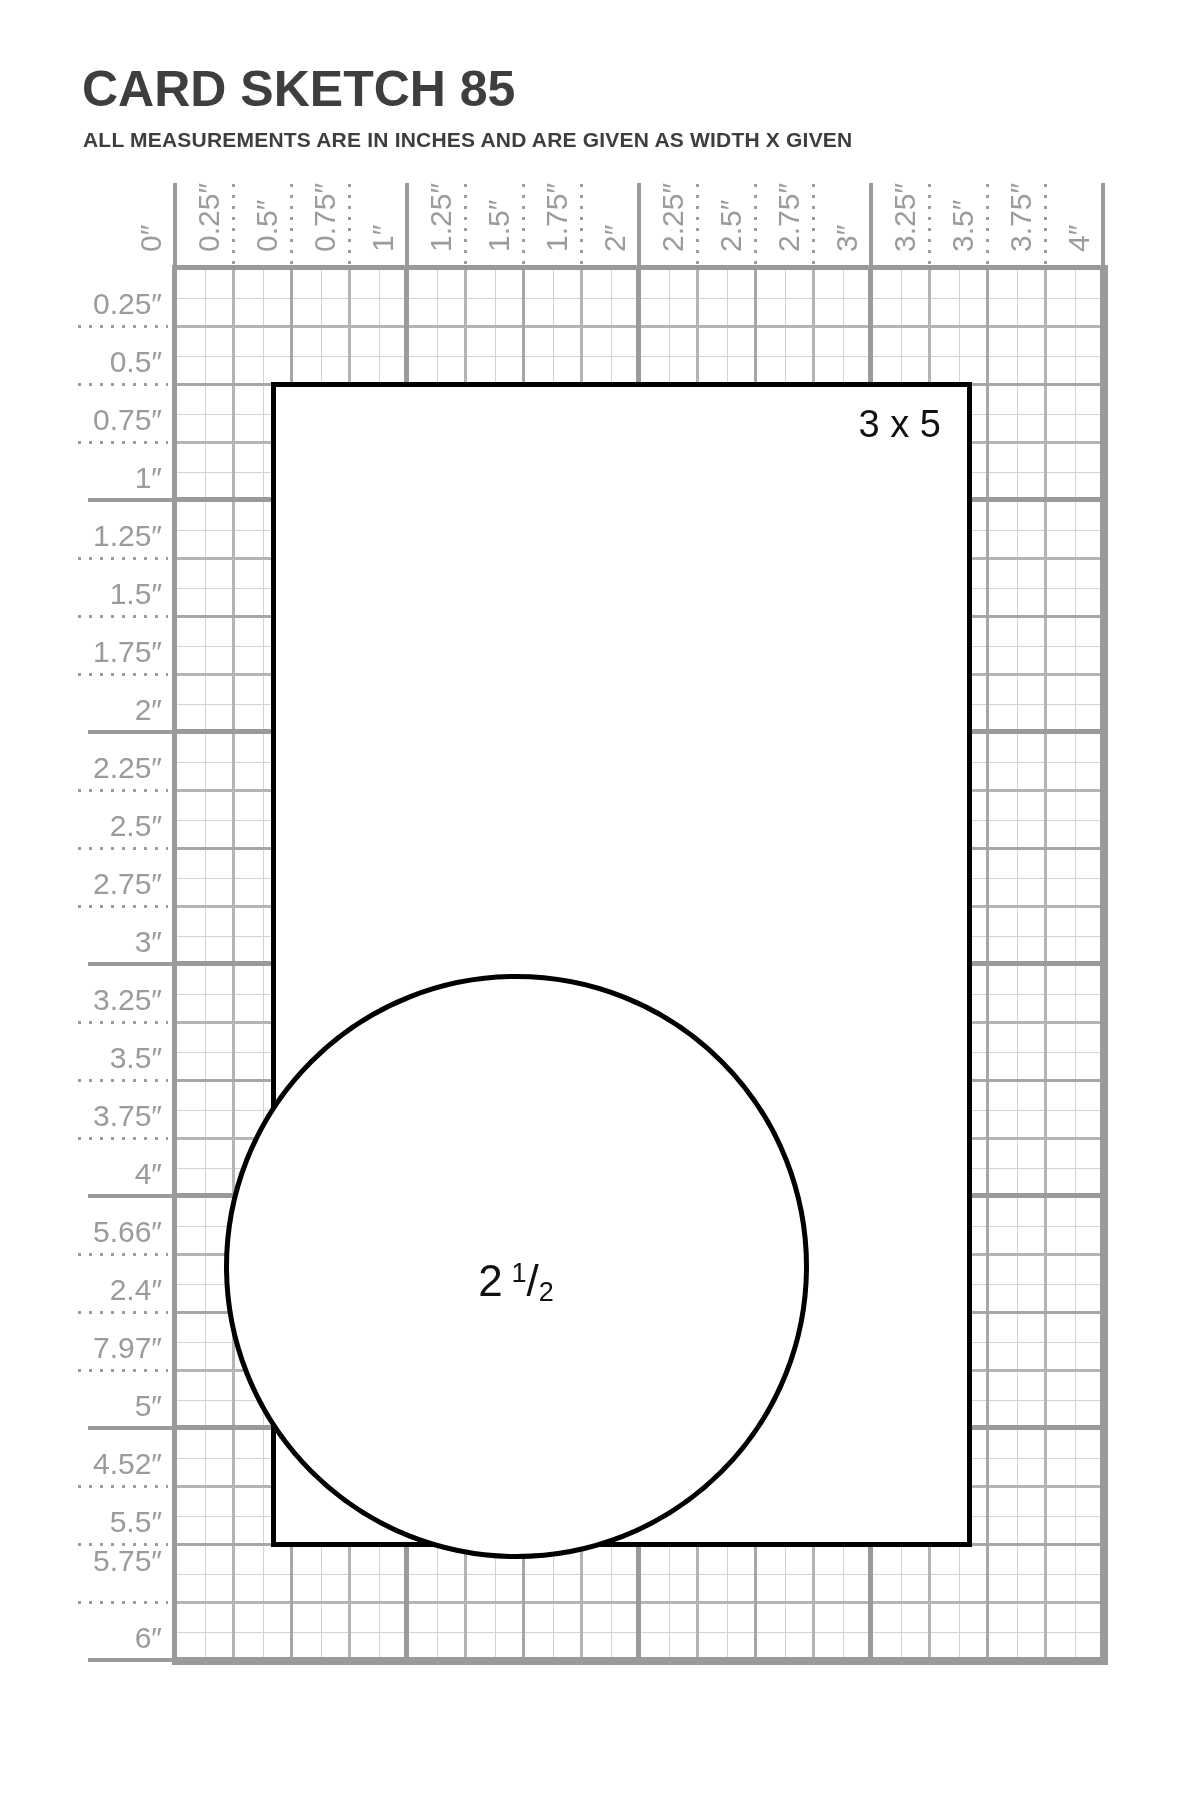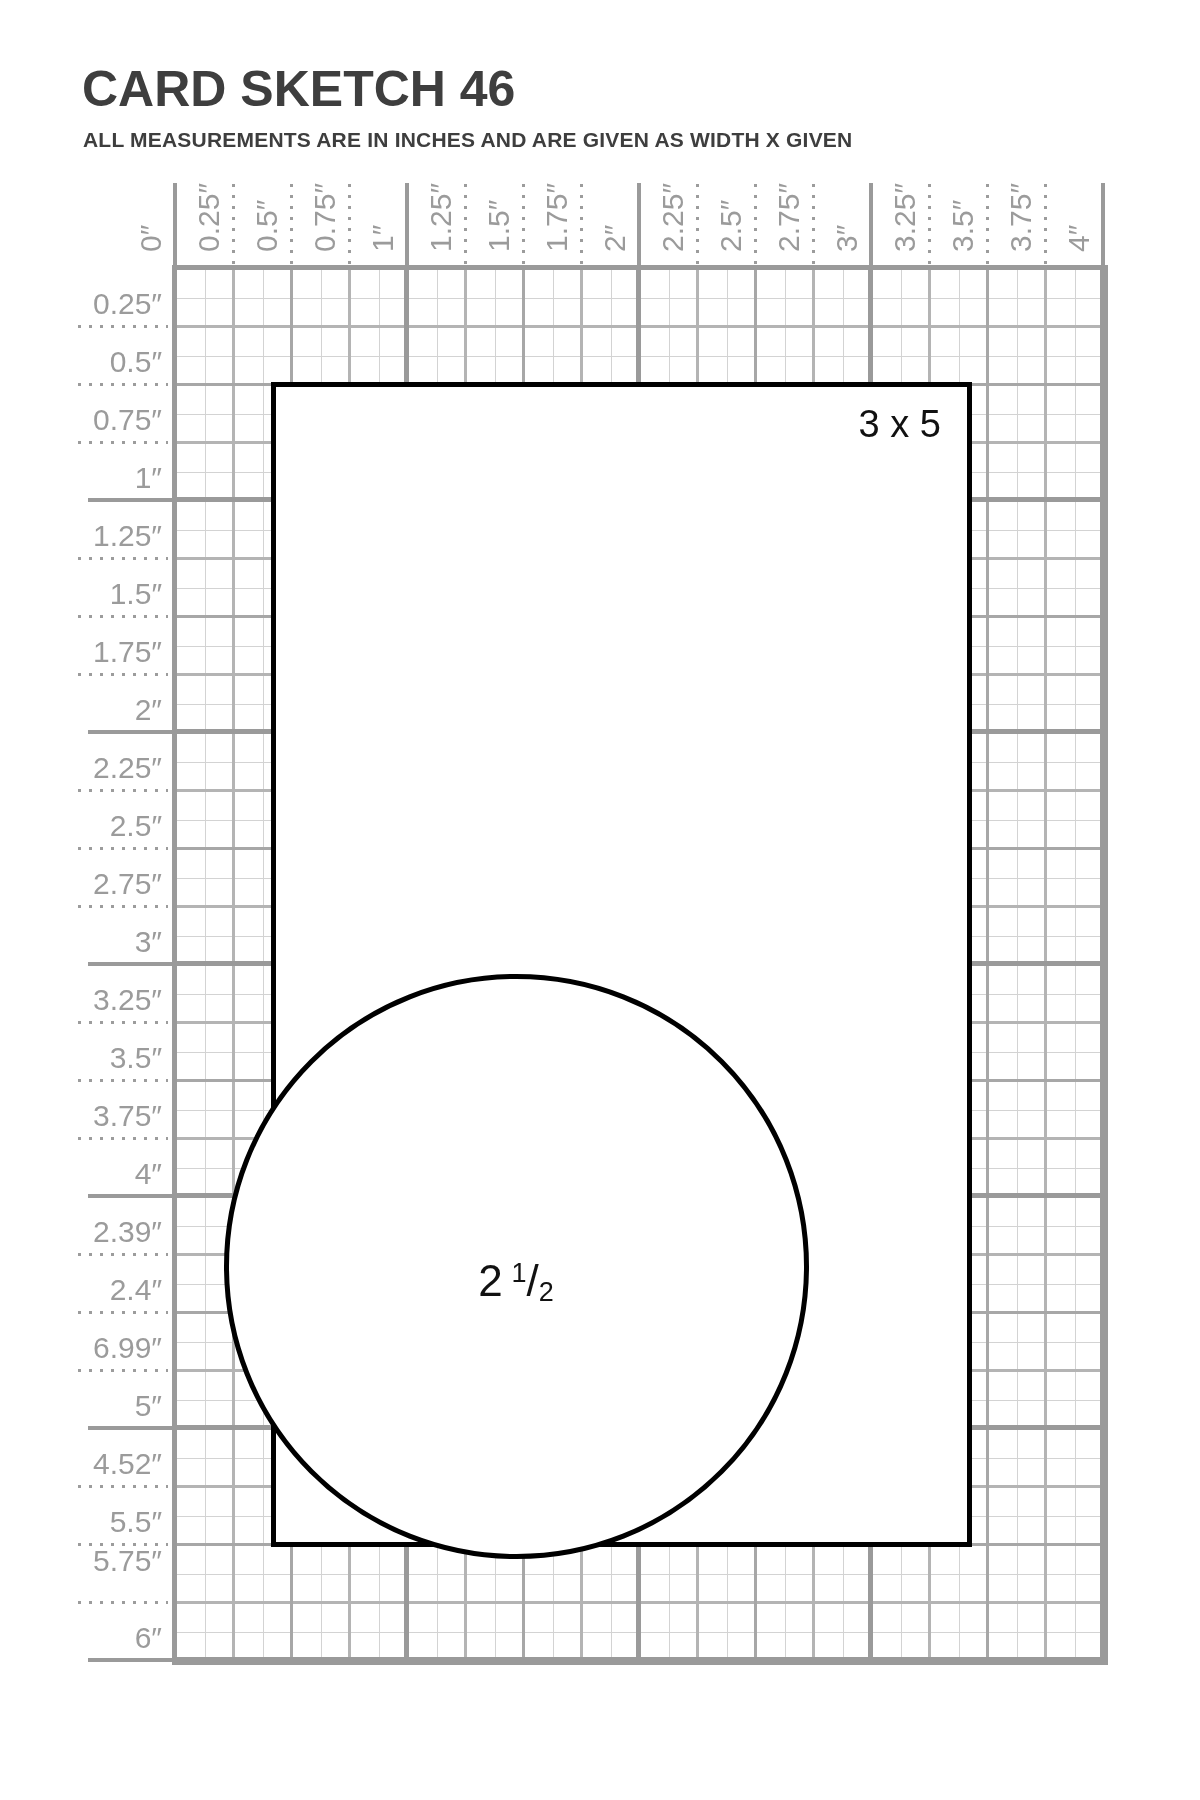--- a/index.html
+++ b/index.html
@@ -65,21 +65,21 @@
   
   #footer{
     position:absolute;top:1694px;right:92px;font-size:31px;color:#454545;letter-spacing:0.3px;
   }
 </style>
 </head>
 <body>
 
 <div id="page">
 
-  <div id="page-title">CARD SKETCH 46</div>
+  <div id="page-title">CARD SKETCH 85</div>
   <div id="page-subtitle">ALL MEASUREMENTS ARE IN INCHES AND ARE GIVEN AS WIDTH X GIVEN</div>
 
   <div id="top-ruler">
       <div class="tick-solid-v" style="left: 173px; top: 183px;"></div>
       <div class="col-label" style="left: 96px; top: 179px;">0″</div>
       <div class="tick-dot-v" style="left: 232px; top: 184px;"></div>
       <div class="col-label" style="left: 154px; top: 179px;">0.25″</div>
       <div class="tick-dot-v" style="left: 290px; top: 184px;"></div>
       <div class="col-label" style="left: 212px; top: 179px;">0.5″</div>
       <div class="tick-dot-v" style="left: 348px; top: 184px;"></div>
@@ -138,25 +138,25 @@
       <div class="row-label" style="left: 40px; top: 924px;">3″</div>
       <div class="tick-dot-h" style="left: 78px; top: 1021px;"></div>
       <div class="row-label" style="left: 40px; top: 982px;">3.25″</div>
       <div class="tick-dot-h" style="left: 78px; top: 1079px;"></div>
       <div class="row-label" style="left: 40px; top: 1040px;">3.5″</div>
       <div class="tick-dot-h" style="left: 78px; top: 1137px;"></div>
       <div class="row-label" style="left: 40px; top: 1098px;">3.75″</div>
       <div class="tick-solid-h" style="left: 88px; top: 1194px;"></div>
       <div class="row-label" style="left: 40px; top: 1156px;">4″</div>
       <div class="tick-dot-h" style="left: 78px; top: 1253px;"></div>
-      <div class="row-label" style="left: 40px; top: 1214px;">2.39″</div>
+      <div class="row-label" style="left: 40px; top: 1214px;">5.66″</div>
       <div class="tick-dot-h" style="left: 78px; top: 1311px;"></div>
       <div class="row-label" style="left: 40px; top: 1272px;">2.4″</div>
       <div class="tick-dot-h" style="left: 78px; top: 1369px;"></div>
-      <div class="row-label" style="left: 40px; top: 1330px;">6.99″</div>
+      <div class="row-label" style="left: 40px; top: 1330px;">7.97″</div>
       <div class="tick-solid-h" style="left: 88px; top: 1426px;"></div>
       <div class="row-label" style="left: 40px; top: 1388px;">5″</div>
       <div class="tick-dot-h" style="left: 78px; top: 1485px;"></div>
       <div class="row-label" style="left: 40px; top: 1446px;">4.52″</div>
       <div class="tick-dot-h" style="left: 78px; top: 1543px;"></div>
       <div class="row-label" style="left: 40px; top: 1504px;">5.5″</div>
       <div class="tick-dot-h" style="left: 78px; top: 1601px;"></div>
       <div class="row-label" style="left: 40px; top: 1543px;">5.75″</div>
       <div class="tick-solid-h" style="left: 88px; top: 1658px;"></div>
       <div class="row-label" style="left: 40px; top: 1620px;">6″</div>

